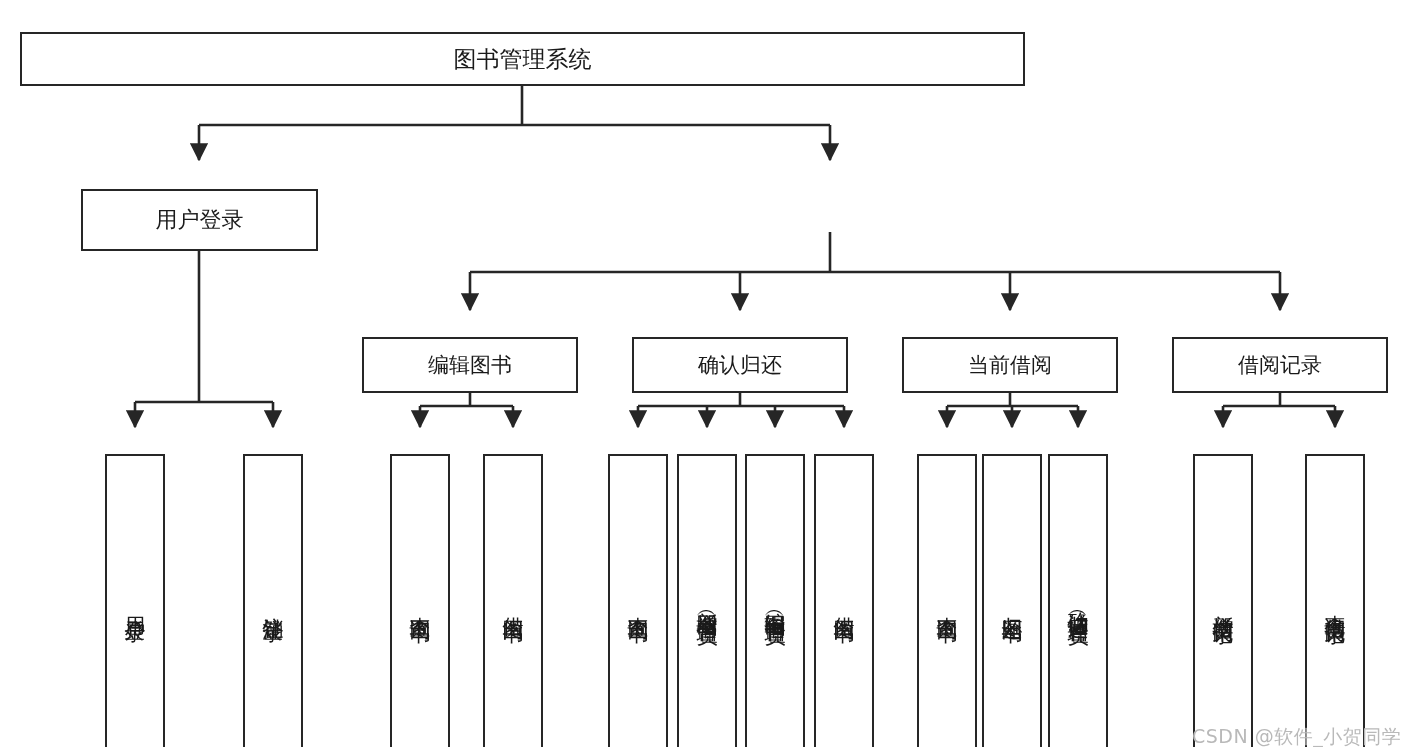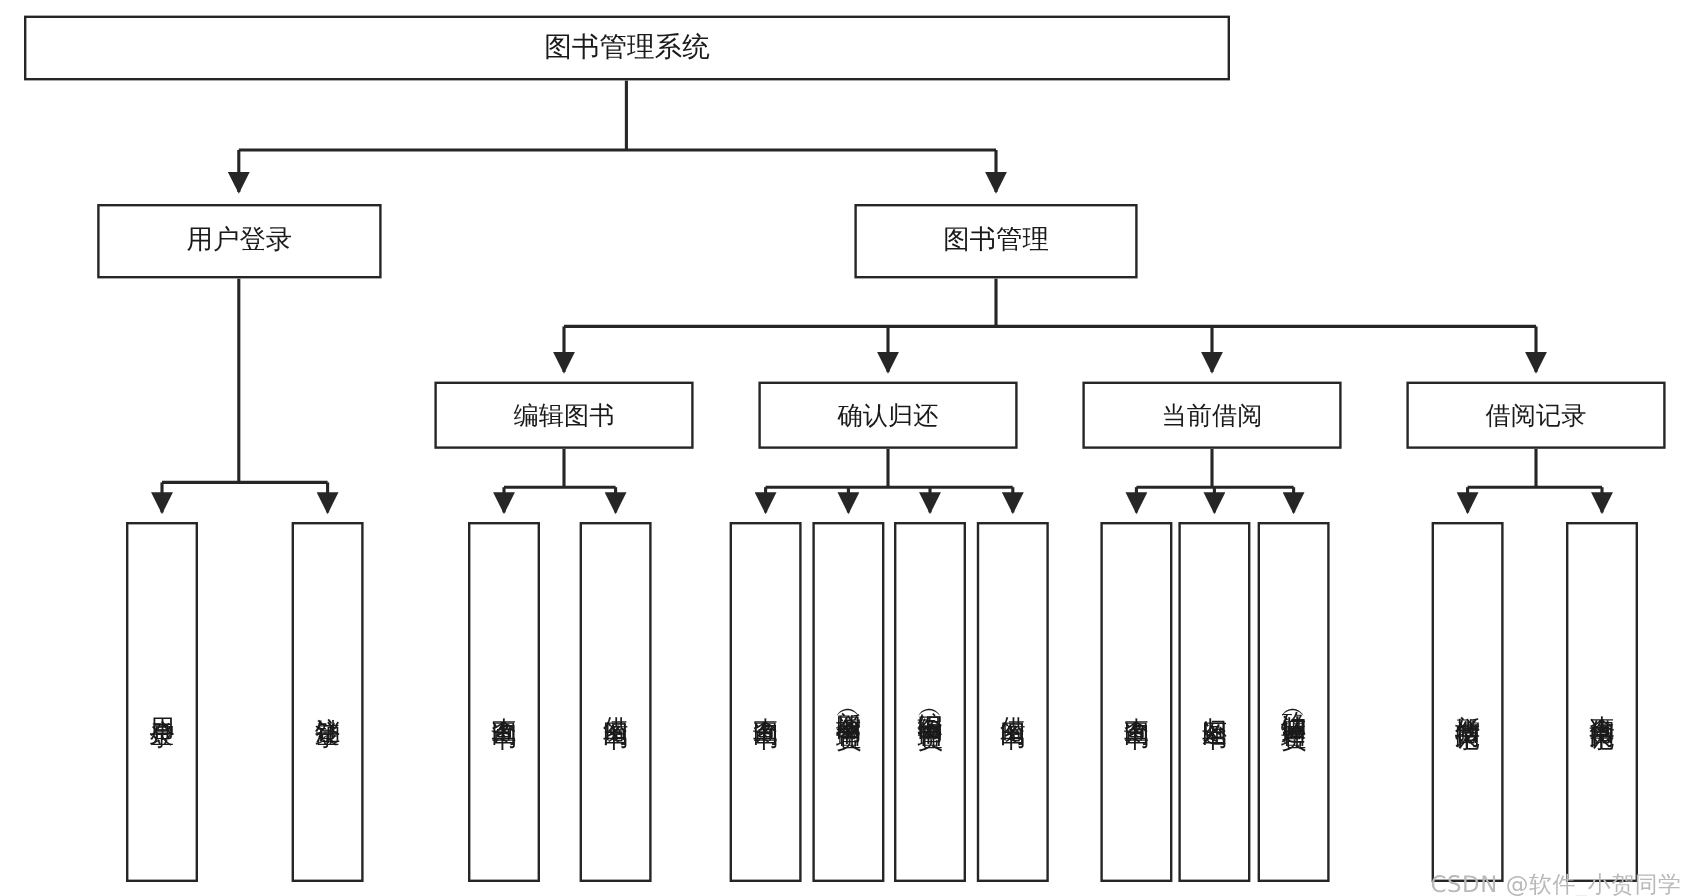--- a/index.html
+++ b/index.html
@@ -28,20 +28,21 @@
     position: absolute;
     box-sizing: border-box;
     border: 2px solid #262626;
     background: #ffffff;
     color: #1a1a1a;
     display: flex;
     align-items: center;
     justify-content: center;
     text-align: center;
     line-height: 1.15;
+    margin-top: 19px;
   }
   .node-root {
     font-size: 23px;
   }
   .node-l2 {
     font-size: 22px;
   }
   .node-l3 {
     font-size: 21px;
   }
@@ -121,23 +122,20 @@
     </g>
   </svg>
 
   <div class="node node-root" style="left:20px; top:13px; width:1005px; height:54px;">
     <span>图书管理系统</span>
   </div>
 
   <div class="node node-l2" style="left:81px; top:170px; width:237px; height:62px;">
     <span>用户登录</span>
   </div>
-  <div class="node node-l2" style="left:712px; top:170px; width:236px; height:62px;">
-    <span>图书管理</span>
-  </div>
 
   <div class="node node-l3" style="left:362px; top:318px; width:216px; height:56px;">
     <span>编辑图书</span>
   </div>
   <div class="node node-l3" style="left:632px; top:318px; width:216px; height:56px;">
     <span>确认归还</span>
   </div>
   <div class="node node-l3" style="left:1172px; top:318px; width:216px; height:56px;">
     <span>借阅记录</span>
   </div>

